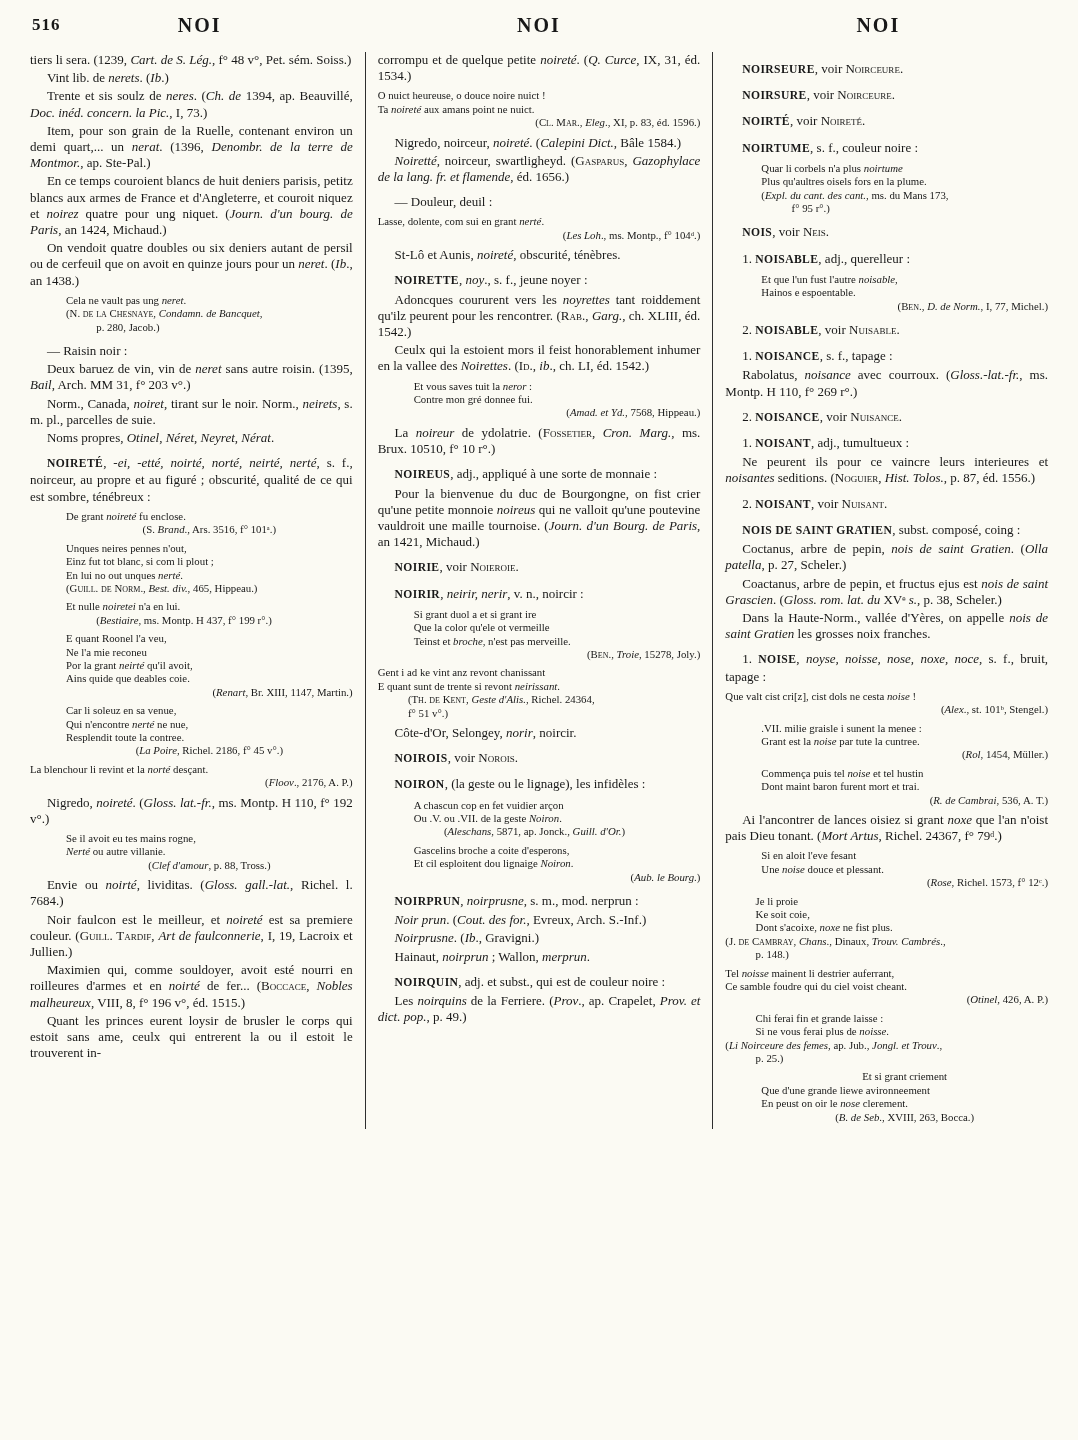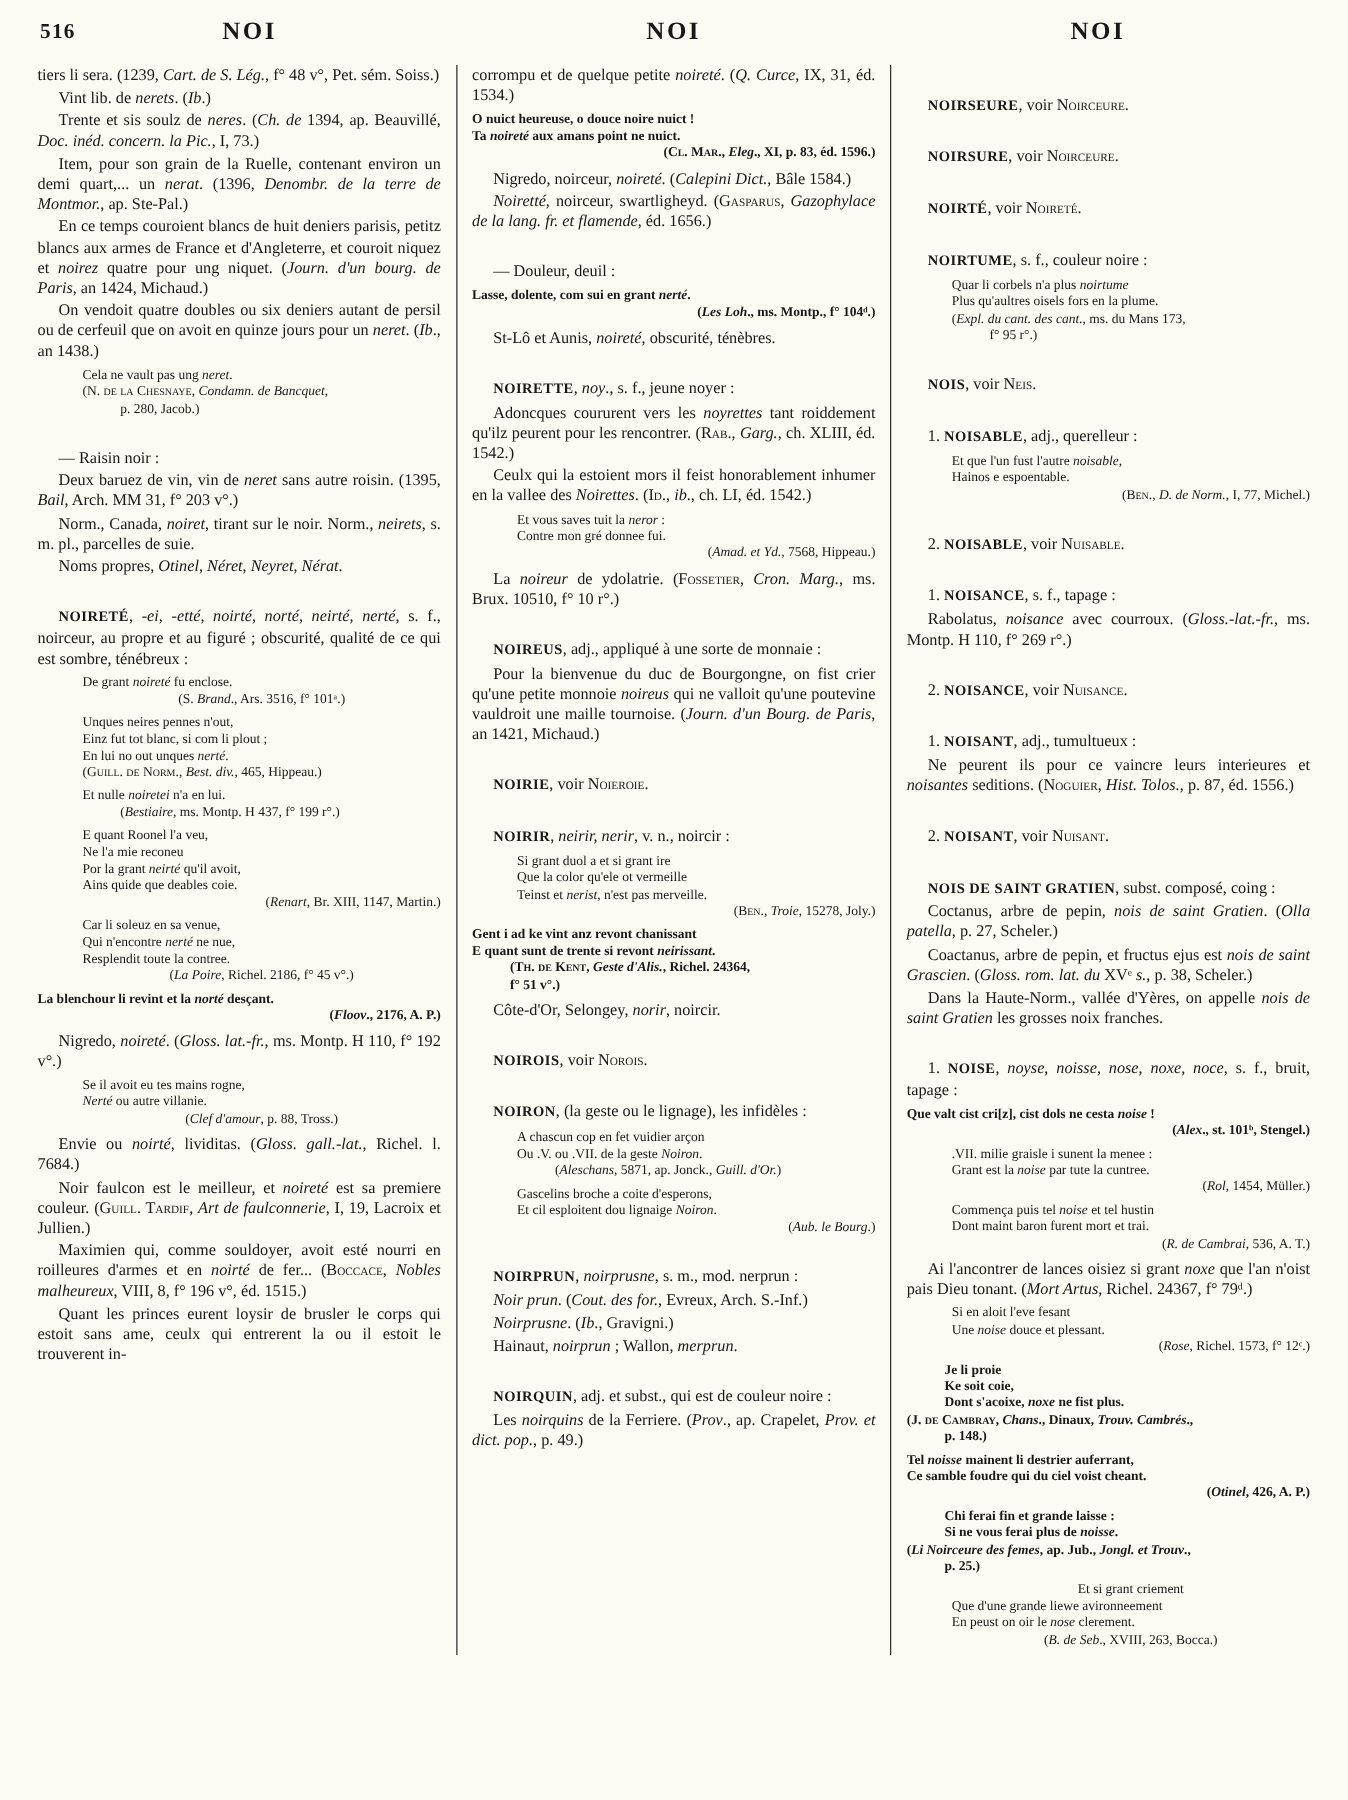--- a/index.html
+++ b/index.html
@@ -14,26 +14,26 @@
   .pn{position:absolute;left:2px;top:1px;font-weight:bold;font-size:17px;letter-spacing:1px;}
   .rts{display:flex;}
   .rt{flex:1;text-align:center;font-weight:bold;font-size:20px;letter-spacing:2px;}
   .cols{display:flex;align-items:stretch;}
   .col{flex:1;min-width:0;padding:0 12px;}
   .col:first-child{padding-left:0;}
   .col:last-child{padding-right:0;}
   .col + .col{border-left:1px solid #2e2e2e;}
   .p{margin:0 0 2px;font-size:13px;line-height:16.2px;text-align:justify;text-indent:1.3em;}
   .p.noind{text-indent:0;}
-  .p.sp{margin-top:24px;}
+  .p.sp{margin-top:9px;}
   .hw{font-weight:bold;font-size:11.6px;letter-spacing:.4px;}
   .it{font-style:italic;}
   .sc{font-variant:small-caps;}
   .q{font-size:10.8px;line-height:13.4px;margin:5px 0 5px 36px;}
-  .q.flush{margin-left:0;font-weight:bold;}
+  .q.flush{margin-left:0;}
   .ln{text-align:left;}
   .ln.r{text-align:right;}
   .ln.c{text-align:center;}
   .ln.i{padding-left:2.8em;}
 </style>
 </head>
 <body>
 
 <div class="page">
   <div class="pagehead">
@@ -128,21 +128,21 @@
           <div class="ln r">(<span class="it">Amad. et Yd.</span>, 7568, Hippeau.)</div>
         </div>
         <p class="p">La <span class="it">noireur</span> de ydolatrie. (<span class="sc">Fossetier</span>, <span class="it">Cron. Marg.</span>, ms. Brux. 10510, f° 10 r°.)</p>
         <p class="p sp"><span class="hw">NOIREUS</span>, adj., appliqué à une sorte de monnaie :</p>
         <p class="p">Pour la bienvenue du duc de Bourgongne, on fist crier qu'une petite monnoie <span class="it">noireus</span> qui ne valloit qu'une poutevine vauldroit une maille tournoise. (<span class="it">Journ. d'un Bourg. de Paris</span>, an 1421, Michaud.)</p>
         <p class="p sp"><span class="hw">NOIRIE</span>, voir <span class="sc">Noieroie</span>.</p>
         <p class="p sp"><span class="hw">NOIRIR</span>, <span class="it">neirir, nerir</span>, v. n., noircir :</p>
         <div class="q">
           <div class="ln">Si grant duol a et si grant ire</div>
           <div class="ln">Que la color qu'ele ot vermeille</div>
-          <div class="ln">Teinst et <span class="it">nerist</span>, n'est pas merveille.</div>
+          <div class="ln">Teinst et <span class="it">broche</span>, n'est pas merveille.</div>
           <div class="ln r">(<span class="sc">Ben.</span>, <span class="it">Troie</span>, 15278, Joly.)</div>
         </div>
         <div class="q flush">
           <div class="ln">Gent i ad ke vint anz revont chanissant</div>
           <div class="ln">E quant sunt de trente si revont <span class="it">neirissant</span>.</div>
           <div class="ln i">(<span class="sc">Th. de Kent</span>, <span class="it">Geste d'Alis.</span>, Richel. 24364,</div>
           <div class="ln i">f° 51 v°.)</div>
         </div>
         <p class="p">Côte-d'Or, Selongey, <span class="it">norir</span>, noircir.</p>
         <p class="p sp"><span class="hw">NOIROIS</span>, voir <span class="sc">Norois</span>.</p>

